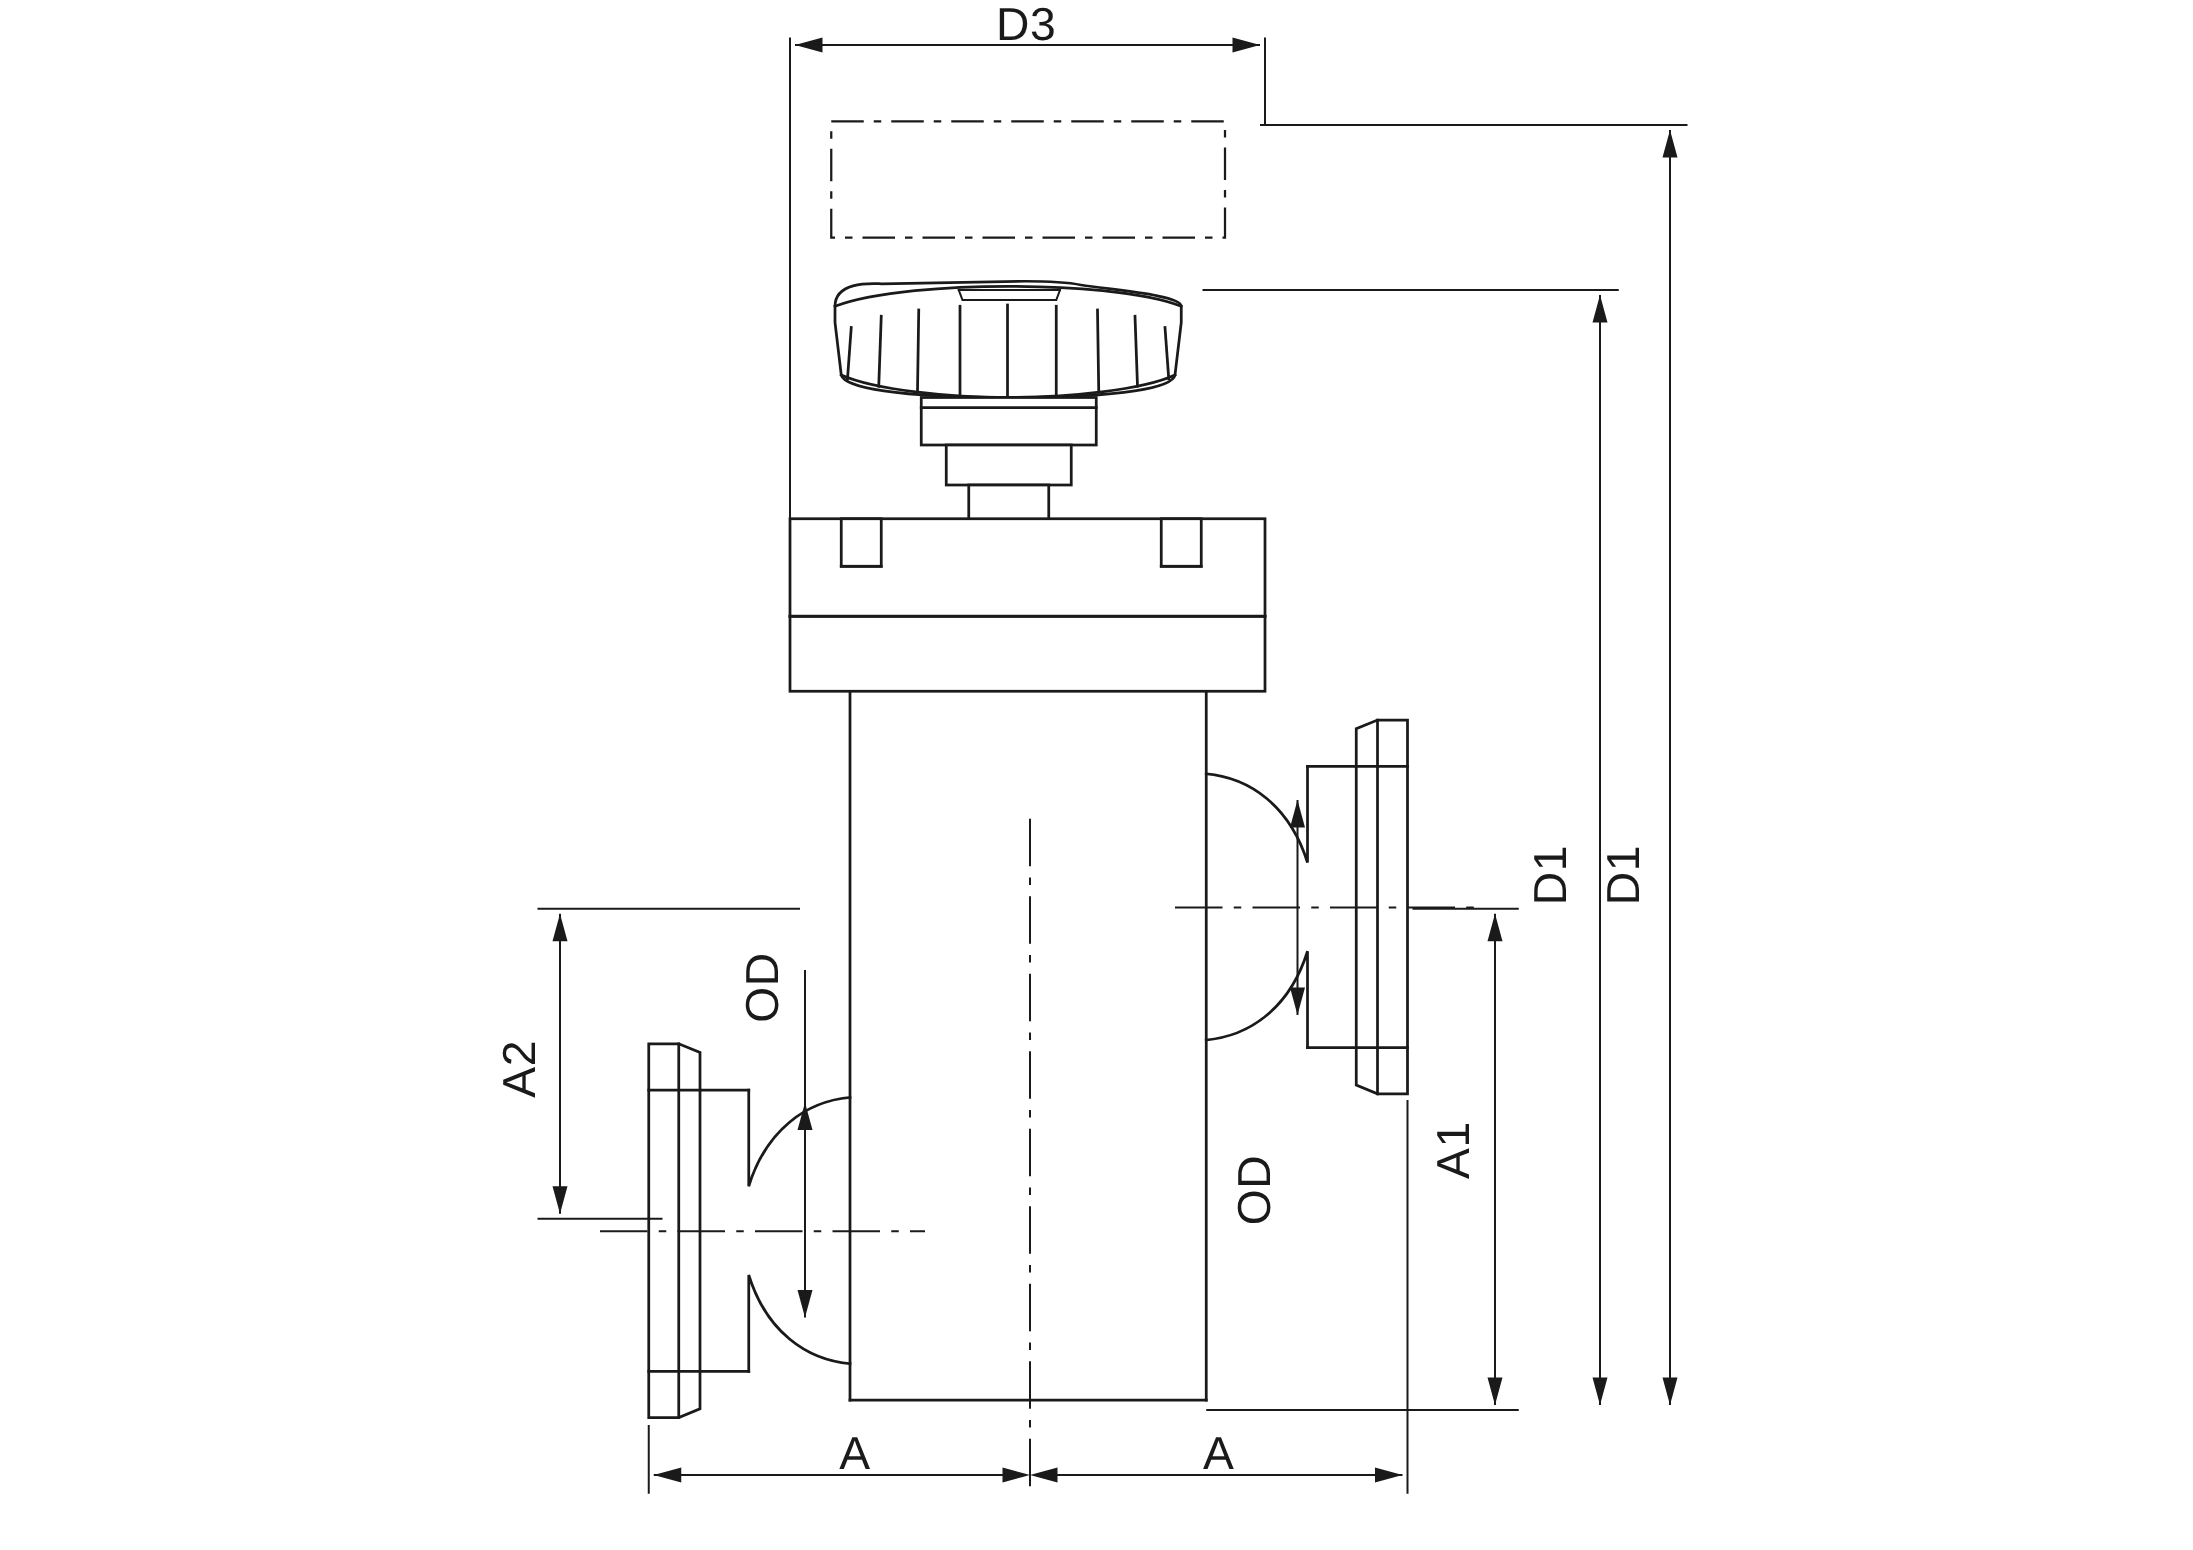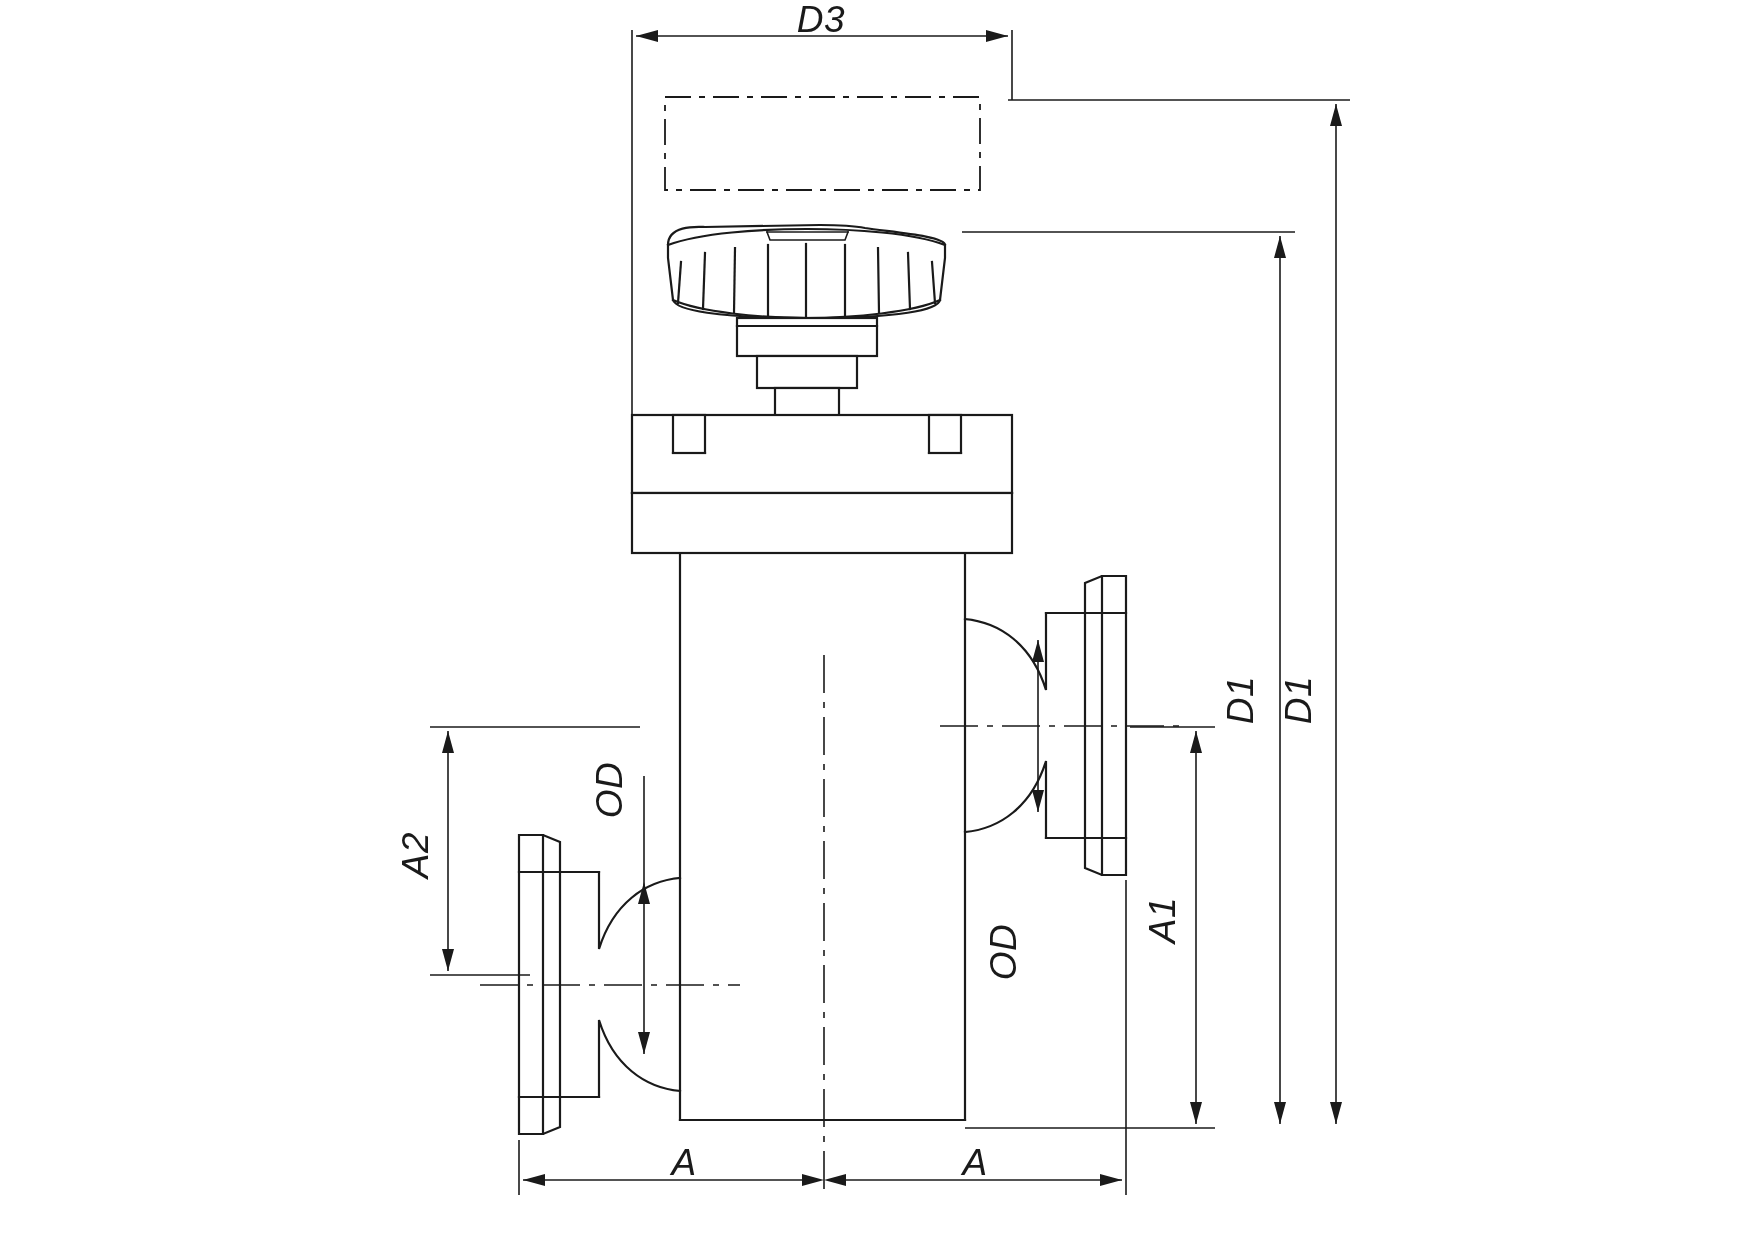--- a/index.html
+++ b/index.html
@@ -10,21 +10,20 @@
   body {
     font-family: "Liberation Sans", sans-serif;
     color: #1a1a1a;
   }
   #drawing-root {
     position: relative;
     width: 1754px;
     height: 1240px;
     background: #ffffff;
     overflow: hidden;
-    font-style: italic;
   }
   svg.drawing {
     display: block;
     width: 1754px;
     height: 1240px;
   }
   .ln {
     stroke: #1a1a1a;
     fill: none;
     stroke-width: 2.2;

